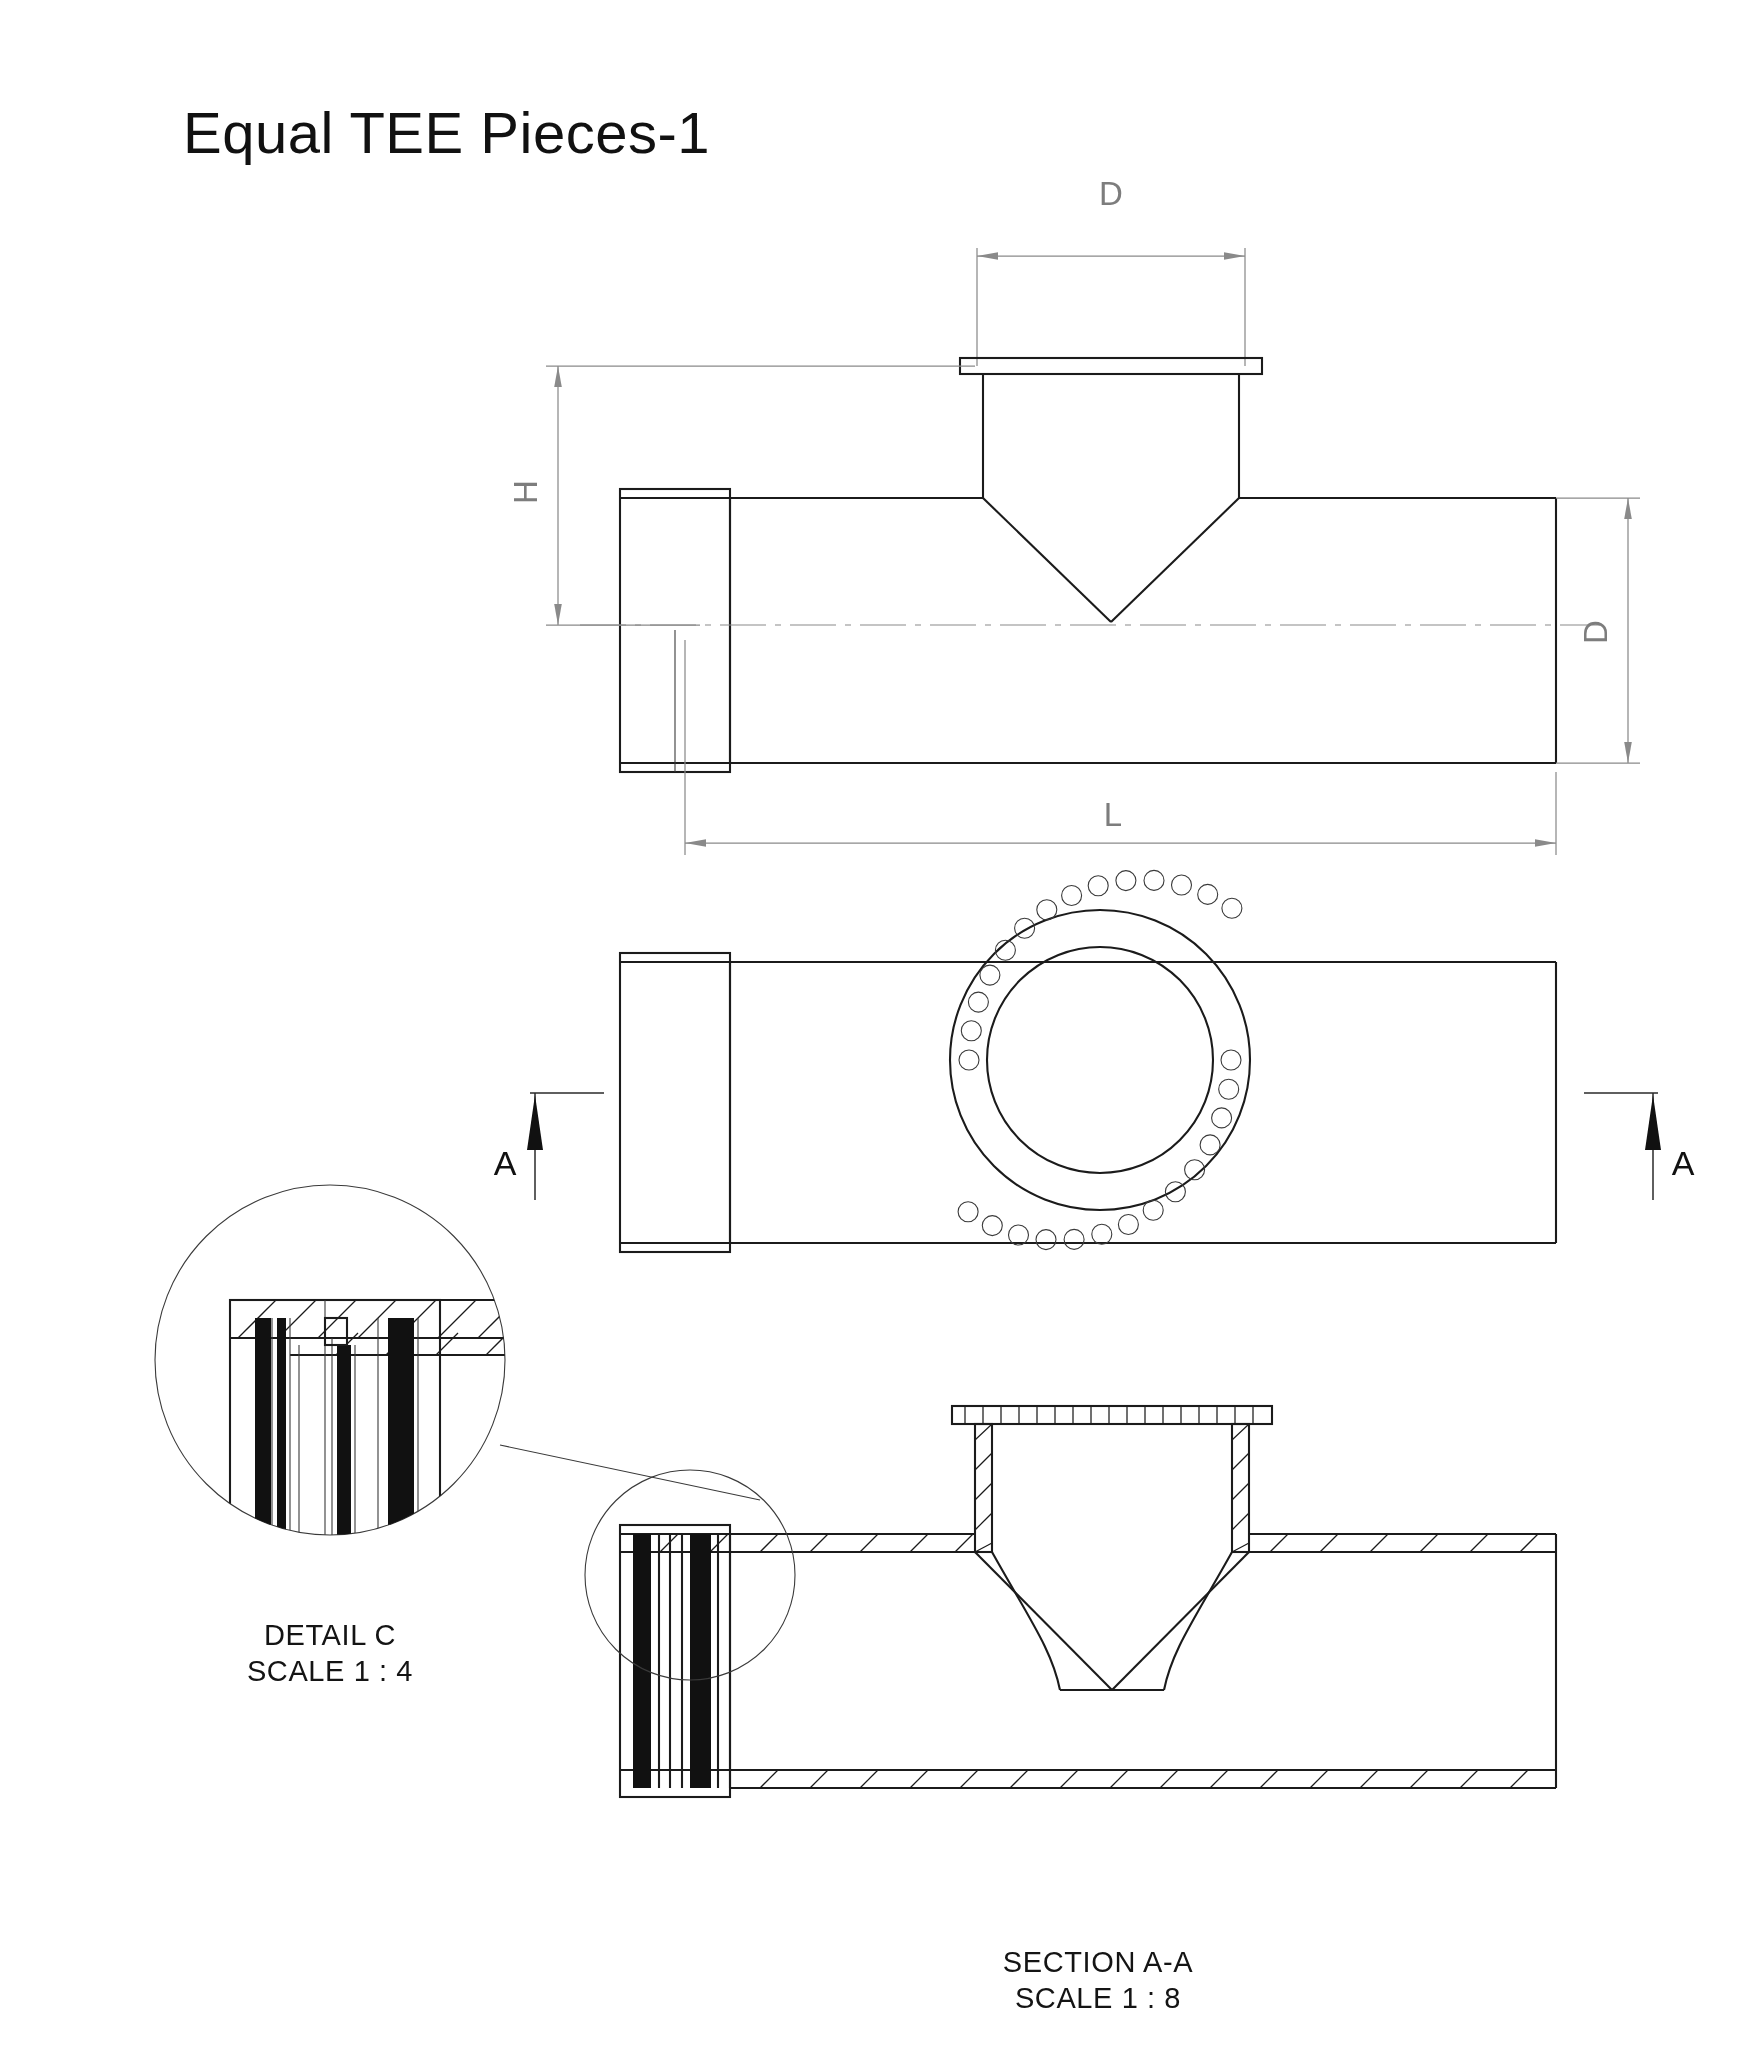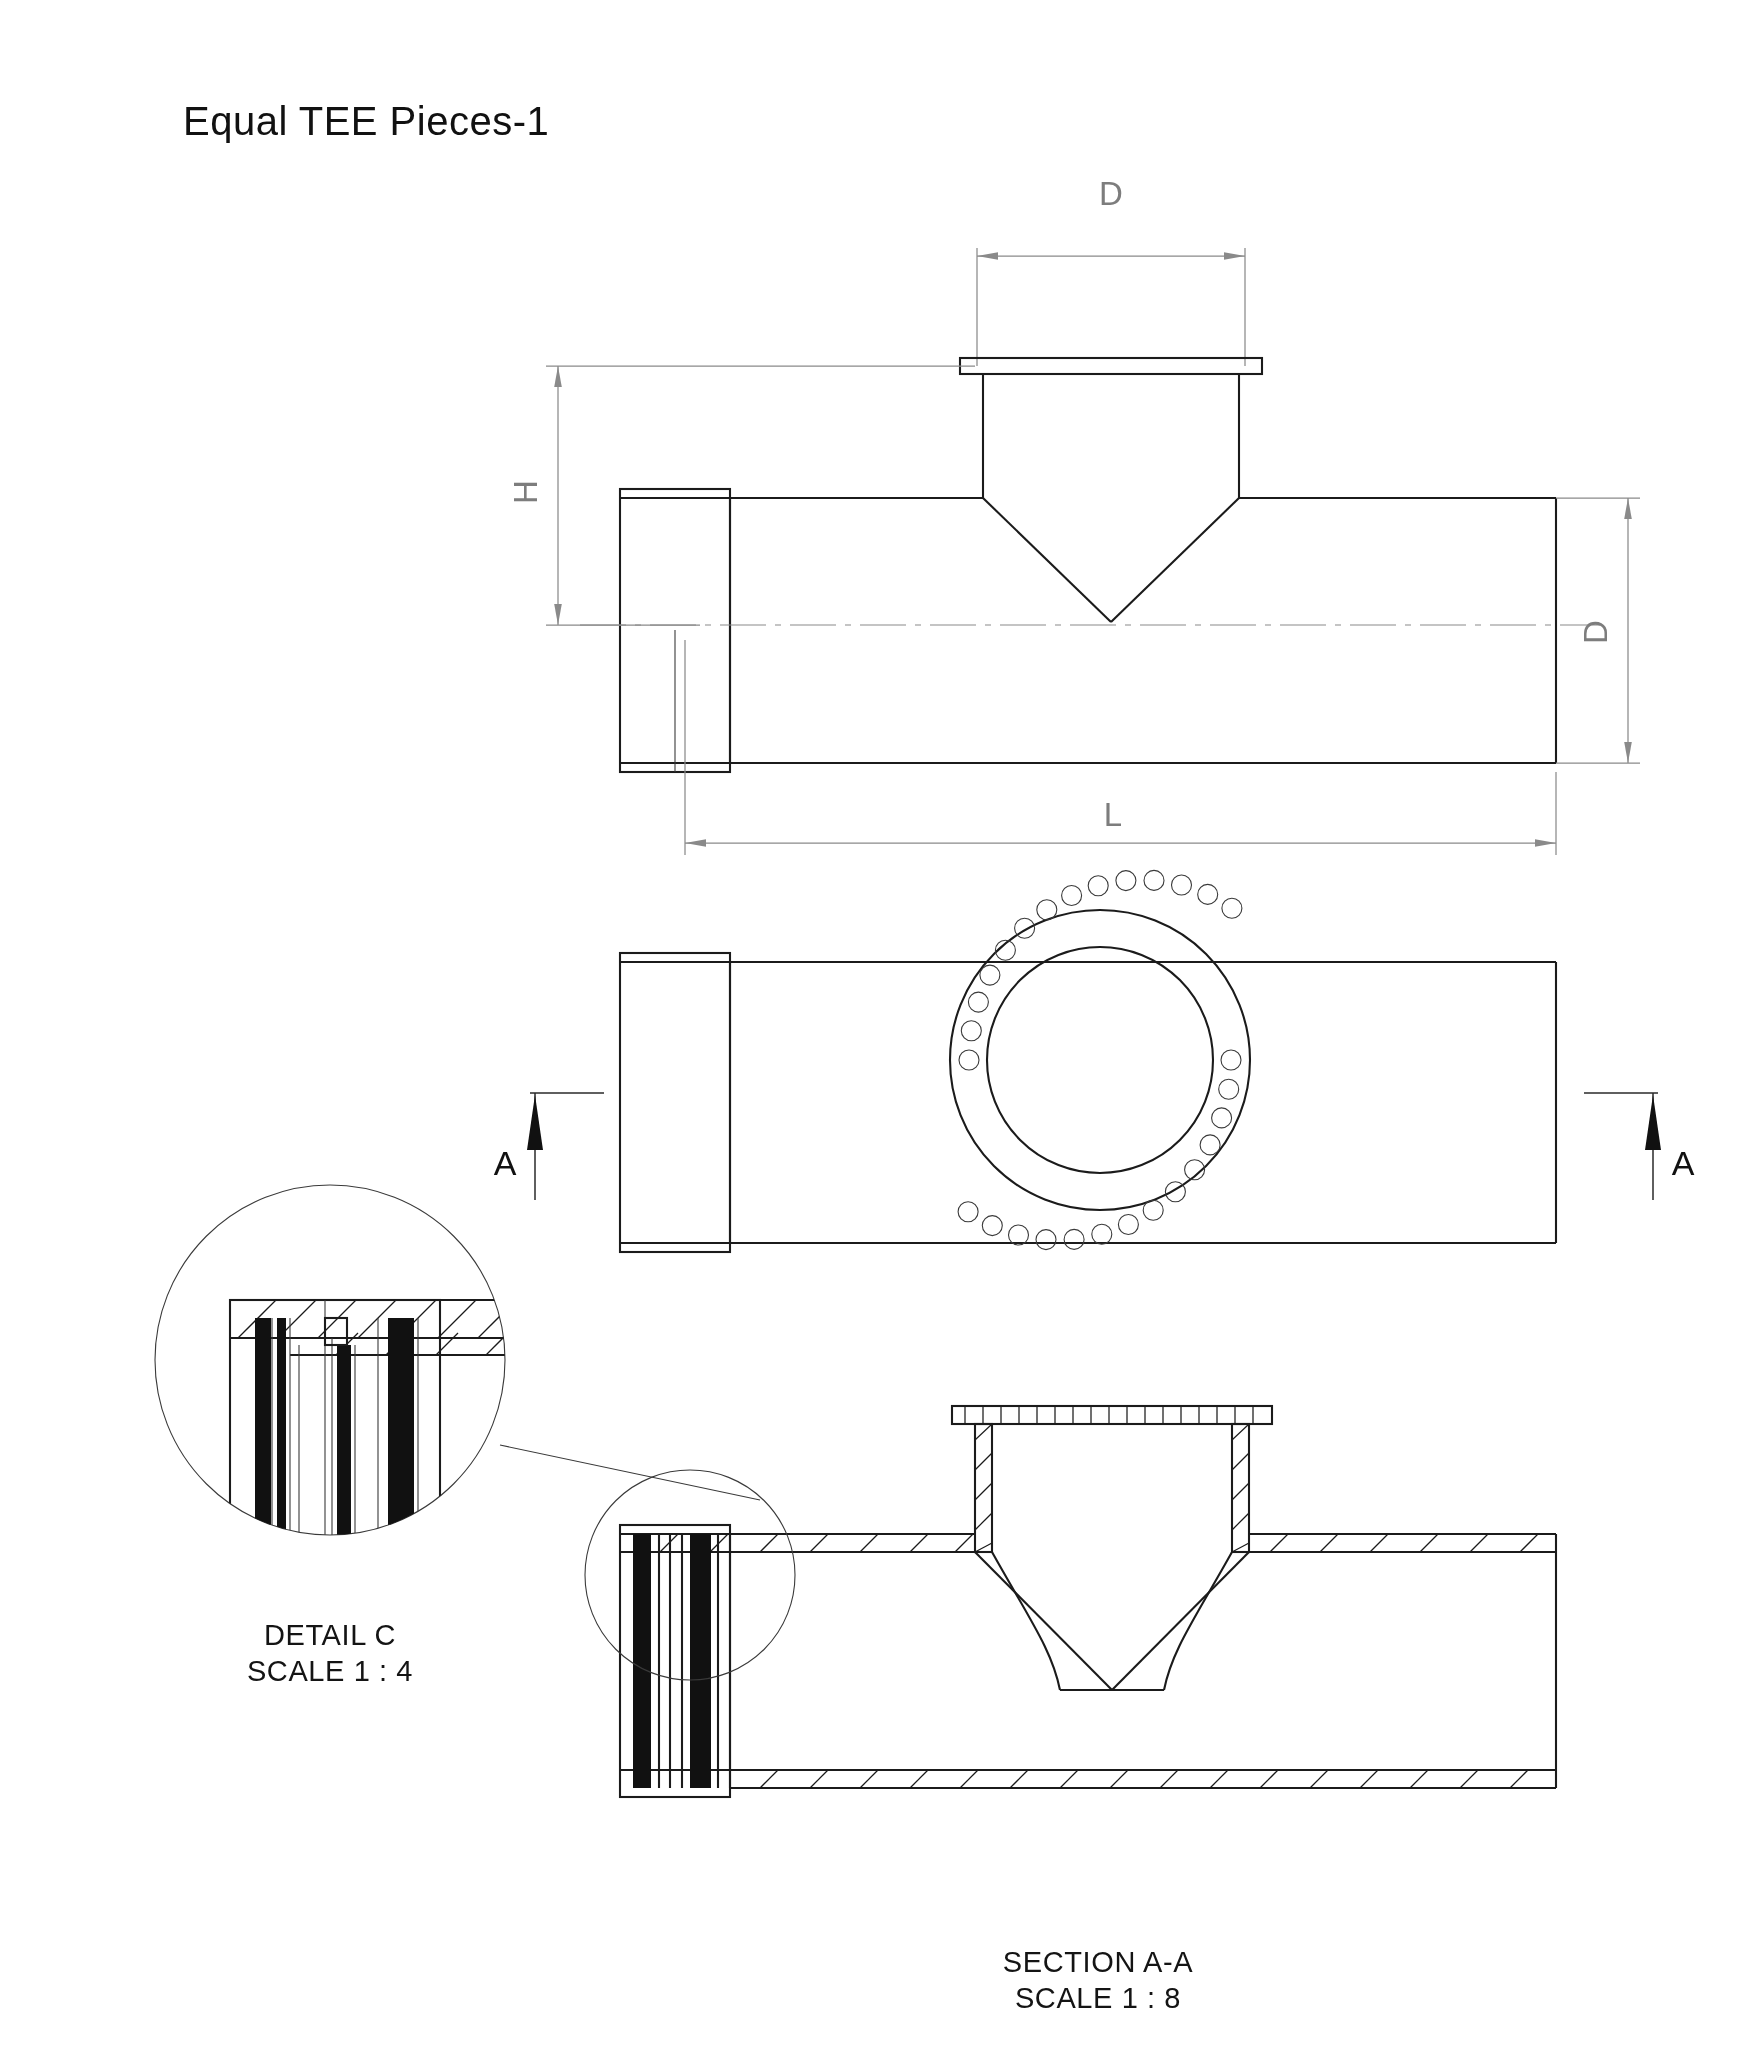--- a/index.html
+++ b/index.html
@@ -18,21 +18,21 @@
   #sheet {
     position: absolute;
     inset: 0;
     width: 1752px;
     height: 2048px;
   }
   .drawing-title {
     position: absolute;
     left: 183px;
     top: 99px;
-    font-size: 40px;
+    font-size: 58px;
     font-weight: 400;
     letter-spacing: 0.5px;
     color: #111111;
     white-space: nowrap;
   }
   svg { display: block; }
   .ln   { stroke: #1b1b1b; stroke-width: 2.1; fill: none; stroke-linecap: butt; }
   .ln-thin { stroke: #2a2a2a; stroke-width: 1.5; fill: none; }
   .ln-hair { stroke: #3a3a3a; stroke-width: 1.1; fill: none; }
   .dim  { stroke: #8a8a8a; stroke-width: 1.25; fill: none; }

